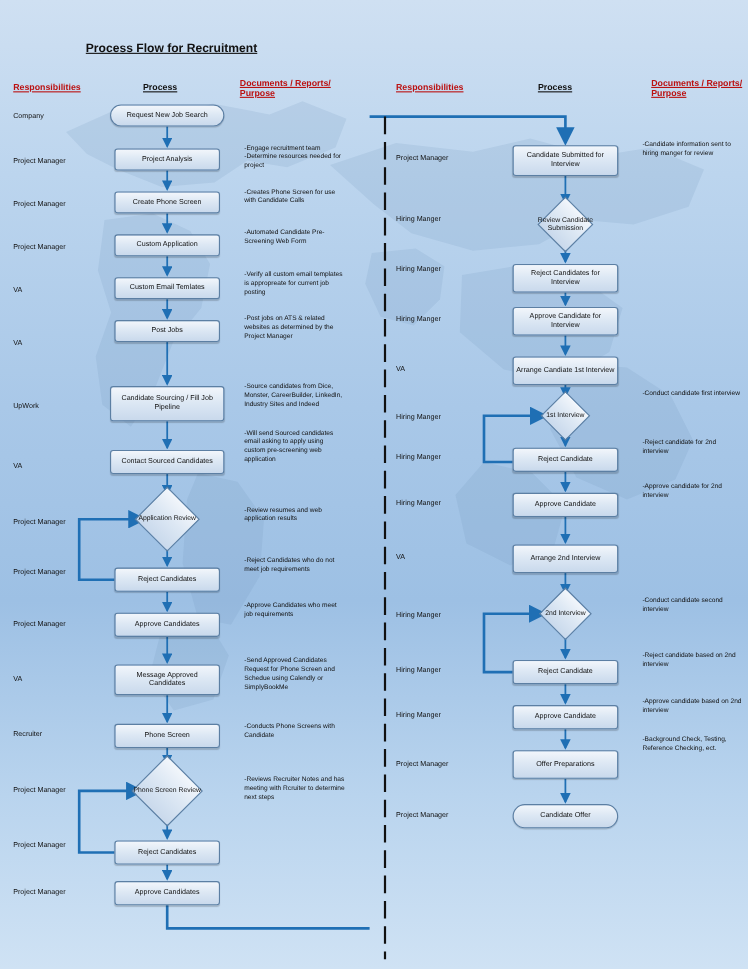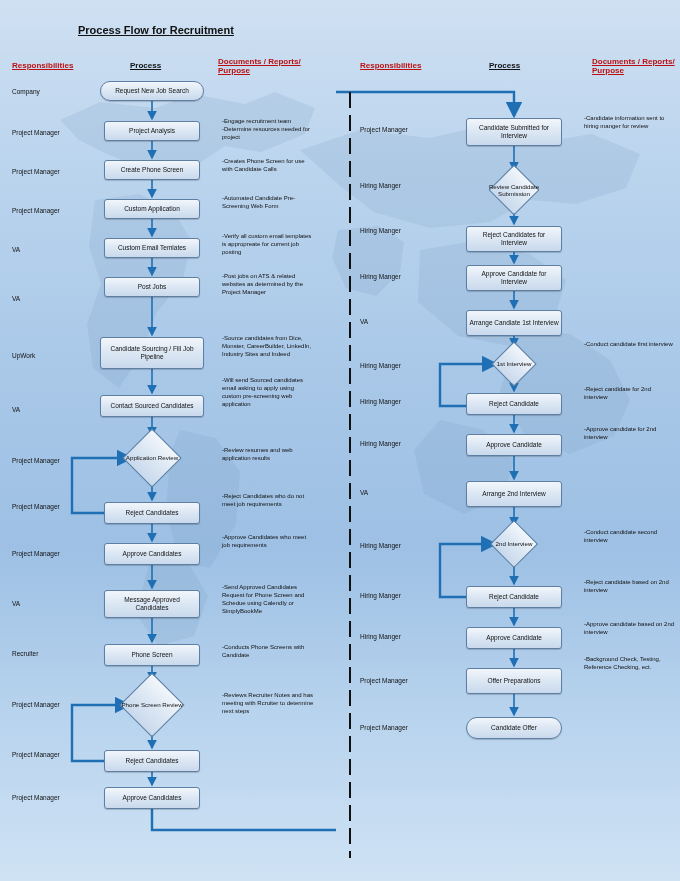--- a/index.html
+++ b/index.html
@@ -3,21 +3,21 @@
 <meta charset="utf-8">
 <style>
   html,body{margin:0;padding:0;}
   body{
     width:680px;height:881px;
     font-family:"Liberation Sans", sans-serif;
     background:linear-gradient(180deg,#cfe0f2 0%,#bcd5ee 18%,#a9c8e8 42%,#9dc0e4 62%,#b9d4ee 82%,#cfe2f4 100%);
     position:relative;overflow:hidden;
   }
   #world{position:absolute;left:0;top:0;width:680px;height:881px;opacity:.22;}
-  #stage{position:absolute;left:0;top:0;width:680px;height:796px;}
+  #stage{position:absolute;left:0;top:14px;width:680px;height:796px;}
   .t{position:absolute;white-space:pre;}
   .hdr-title{font-size:11px;font-weight:bold;color:#111;text-decoration:underline;}
   .col-hdr{font-size:8px;font-weight:bold;color:#b11;text-decoration:underline;}
   .col-hdr-dark{font-size:8px;font-weight:bold;color:#111;text-decoration:underline;}
   .role{font-size:6.5px;color:#111;}
   .note{font-size:6px;color:#111;line-height:1.35;}
   .node{
     position:absolute;border:1px solid #5c7fa3;border-radius:3px;
     background:linear-gradient(180deg,#f2f6fb 0%,#dde8f4 45%,#c9d9ec 100%);
     box-shadow:0 1px 1px rgba(0,0,0,.18);

